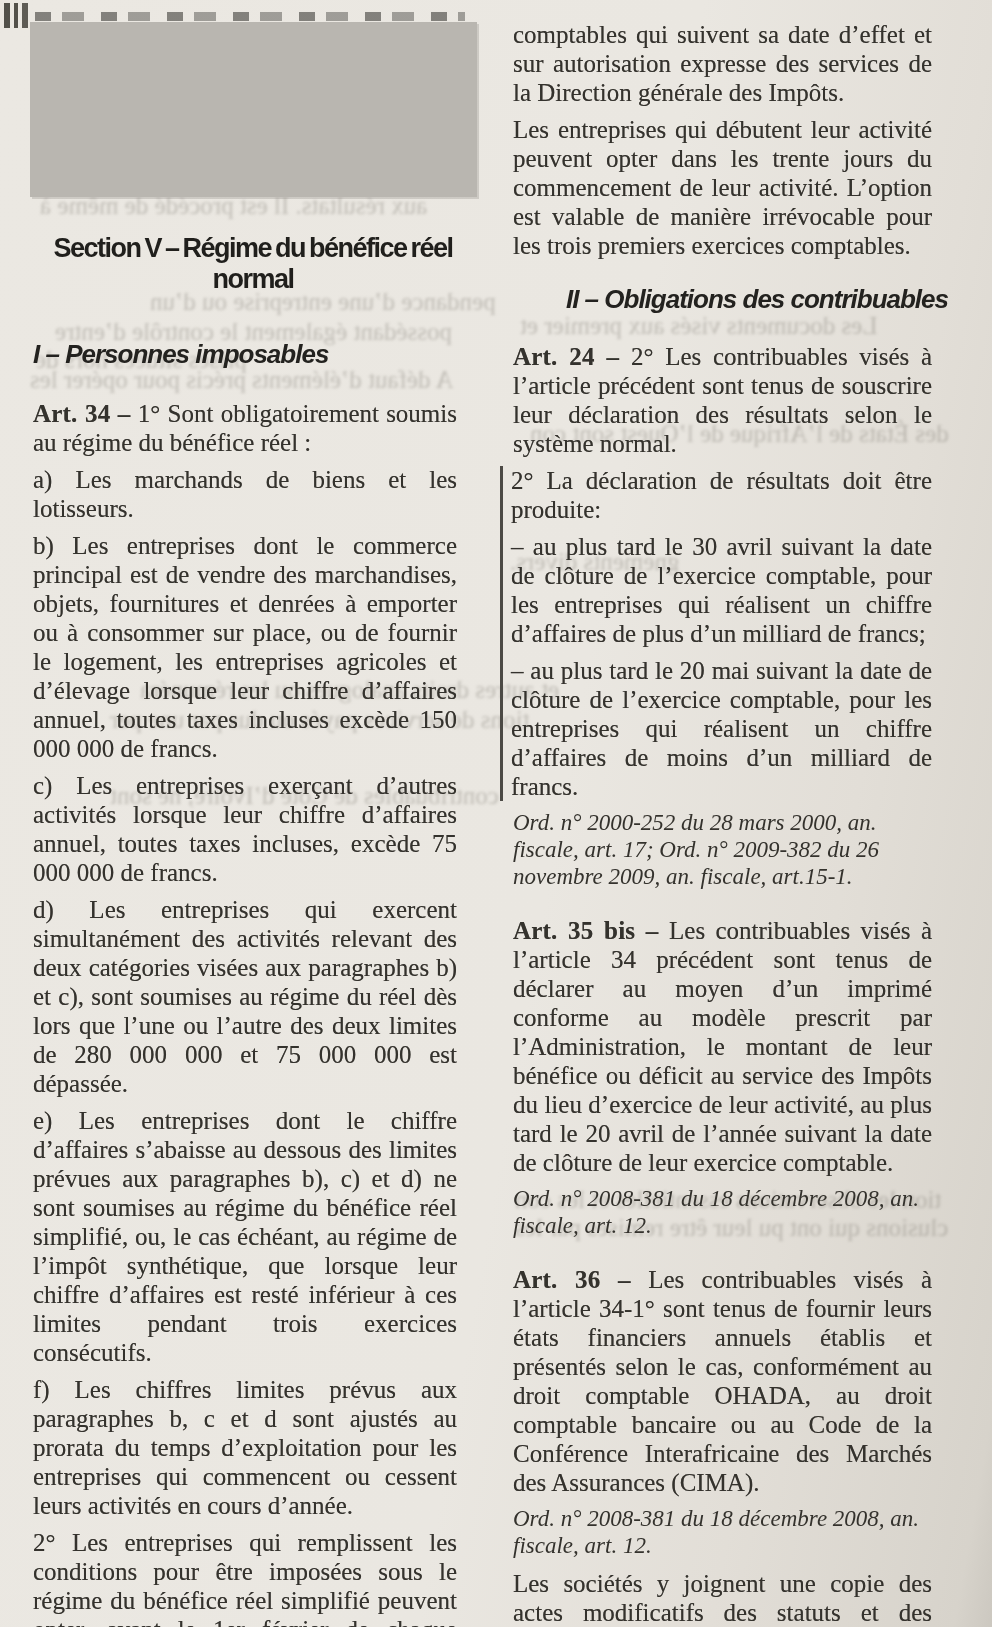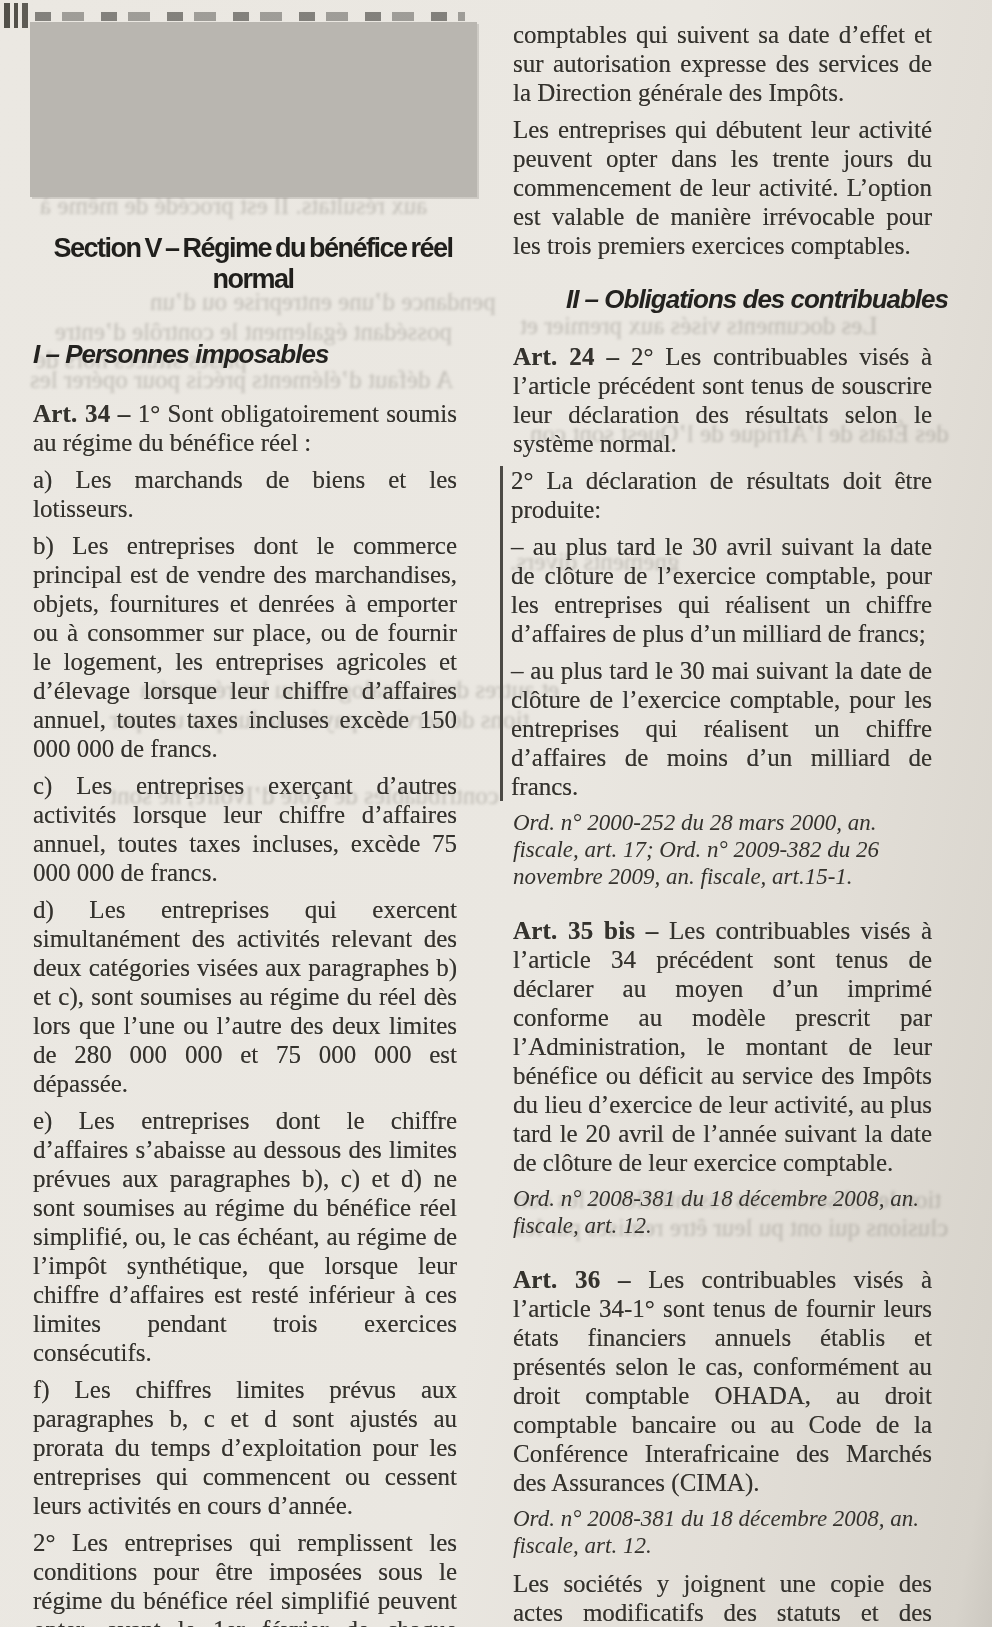--- a/index.html
+++ b/index.html
@@ -146,21 +146,21 @@
       <p class="body">comptables qui suivent sa date d’effet et sur autorisation expresse des services de la Direction générale des Impôts.</p>
       <p class="body">Les entreprises qui débutent leur activité peuvent opter dans les trente jours du commencement de leur activité. L’option est valable de manière irrévocable pour les trois premiers exercices comptables.</p>
 
       <h2 class="subsection">II – Obligations des contribuables</h2>
 
       <p class="body"><b class="lead">Art. 24 – </b><span>2° Les contribuables visés à l’article précédent sont tenus de souscrire leur déclaration des résultats selon le système normal.</span></p>
 
       <div class="barred">
         <p class="body">2° La déclaration de résultats doit être produite:</p>
         <p class="body">– au plus tard le 30 avril suivant la date de clôture de l’exercice comptable, pour les entreprises qui réalisent un chiffre d’affaires de plus d’un milliard de francs;</p>
-        <p class="body">– au plus tard le 30 mai suivant la date de clôture de l’exercice comptable, pour les entreprises qui réalisent un chiffre d’affaires de moins d’un milliard de francs.</p>
+        <p class="body">– au plus tard le 20 mai suivant la date de clôture de l’exercice comptable, pour les entreprises qui réalisent un chiffre d’affaires de moins d’un milliard de francs.</p>
       </div>
 
       <p class="note">Ord. n° 2000-252 du 28 mars 2000, an. fiscale, art. 17; Ord. n° 2009-382 du 26 novembre 2009, an. fiscale, art.15-1.</p>
 
       <p class="body sp-before"><b class="lead">Art. 35 bis – </b><span>Les contribuables visés à l’article 34 précédent sont tenus de déclarer au moyen d’un imprimé conforme au modèle prescrit par l’Administration, le montant de leur bénéfice ou déficit au service des Impôts du lieu d’exercice de leur activité, au plus tard le 20 avril de l’année suivant la date de clôture de leur exercice comptable.</span></p>
       <p class="note">Ord. n° 2008-381 du 18 décembre 2008, an. fiscale, art. 12.</p>
 
       <p class="body sp-before"><b class="lead">Art. 36 – </b><span>Les contribuables visés à l’article 34-1° sont tenus de fournir leurs états financiers annuels établis et présentés selon le cas, conformément au droit comptable OHADA, au droit comptable bancaire ou au Code de la Conférence Interafricaine des Marchés des Assurances (CIMA).</span></p>
       <p class="note">Ord. n° 2008-381 du 18 décembre 2008, an. fiscale, art. 12.</p>
 

